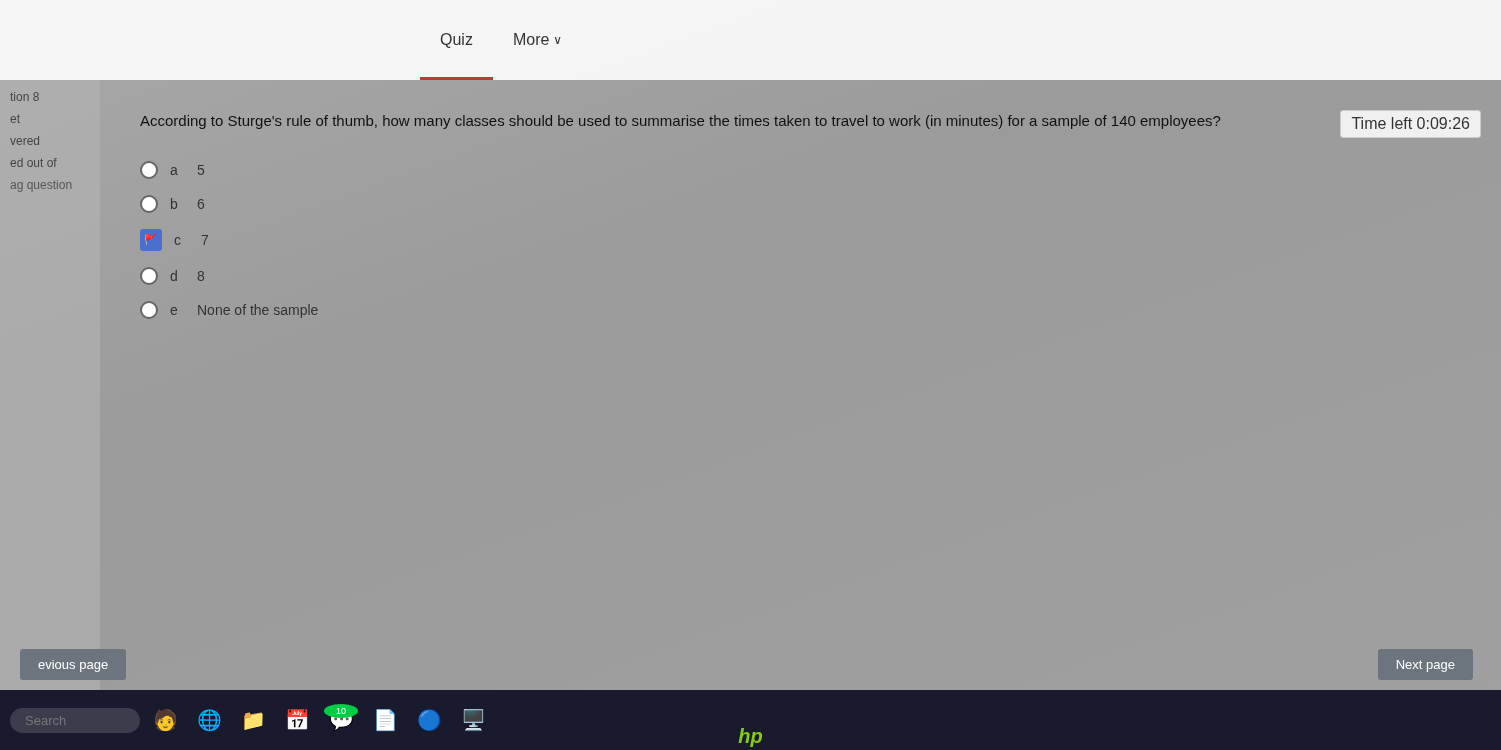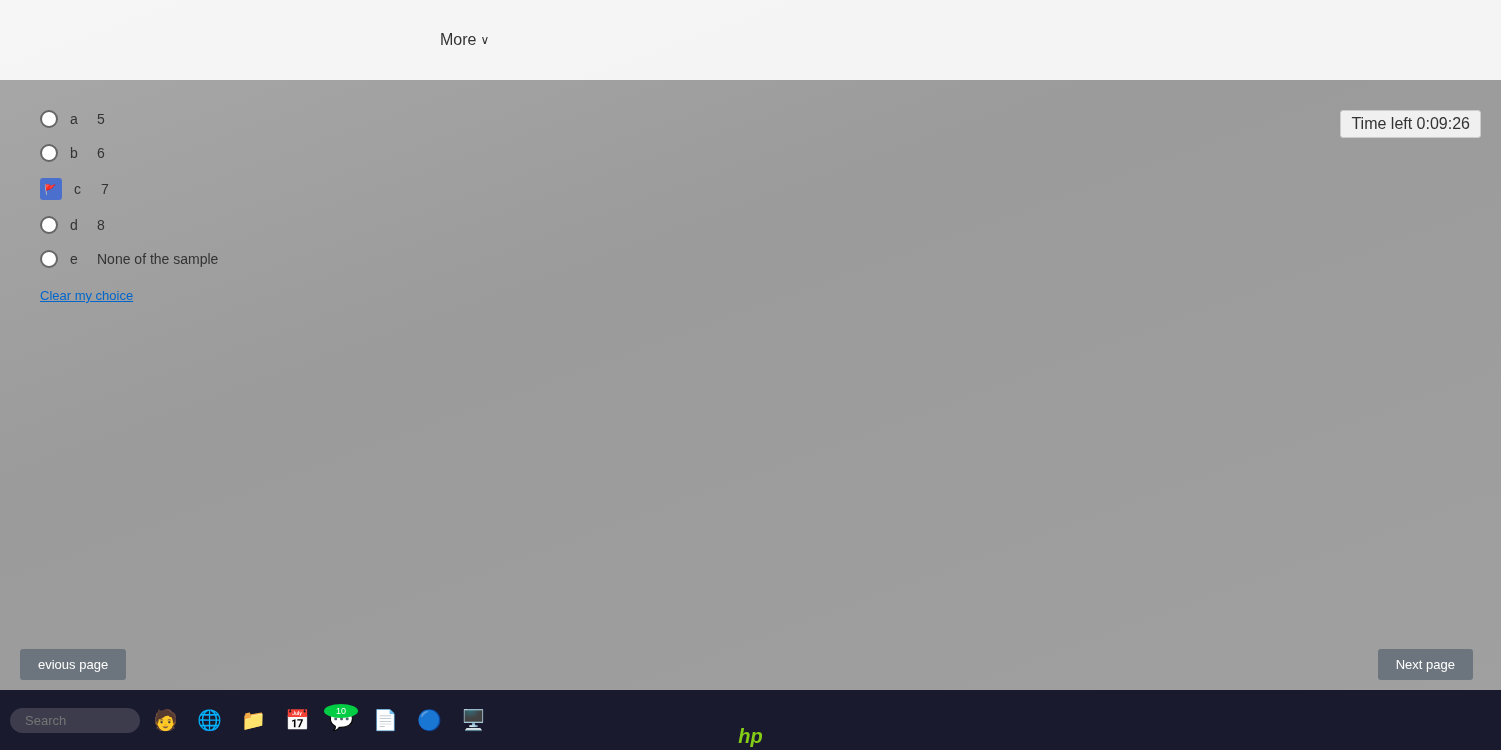--- a/index.html
+++ b/index.html
@@ -266,36 +266,47 @@
       font-weight: bold;
     }
   </style>
 </head>
 <body>
 
 <div class="screen"></div>
 
 <div class="top-nav">
   <div class="nav-tabs">
+    <div class="nav-tab active">
+      <span>Quiz</span>
+    </div>
     <div class="nav-tab-more">
       <span>More</span>
       <span style="font-size:12px;">∨</span>
     </div>
   </div>
 </div>
 
 <div class="content-area">
 
+  <div class="sidebar">
+    <div class="sidebar-item">tion 8</div>
+    <div class="sidebar-item">et</div>
+    <div class="sidebar-item">vered</div>
+    <div class="sidebar-item">ed out of</div>
+    <div class="sidebar-item" style="color:#555;cursor:pointer;">ag question</div>
+  </div>
 
   <div class="question-area">
 
     <div class="timer">
       <span>Time left 0:09:26</span>
     </div>
 
+    <div class="question-text">According to Sturge's rule of thumb, how many classes should be used to summarise the times taken to travel to work (in minutes) for a sample of 140 employees?</div>
 
     <div class="answer-options">
 
       <div class="answer-option">
         <div class="radio-input"></div>
         <span class="answer-letter">a</span>
         <span class="answer-value">5</span>
       </div>
 
       <div class="answer-option">
@@ -319,21 +330,20 @@
       </div>
 
       <div class="answer-option">
         <div class="radio-input"></div>
         <span class="answer-letter">e</span>
         <span class="answer-value">None of the sample</span>
       </div>
 
     </div>
 
-    <div class="clear-choice">Clear my choice</div>
 
   </div>
 </div>
 
 <div class="nav-buttons">
   <button class="prev-button">evious page</button>
   <button class="next-button">Next page</button>
 </div>
 
 <div class="taskbar">

